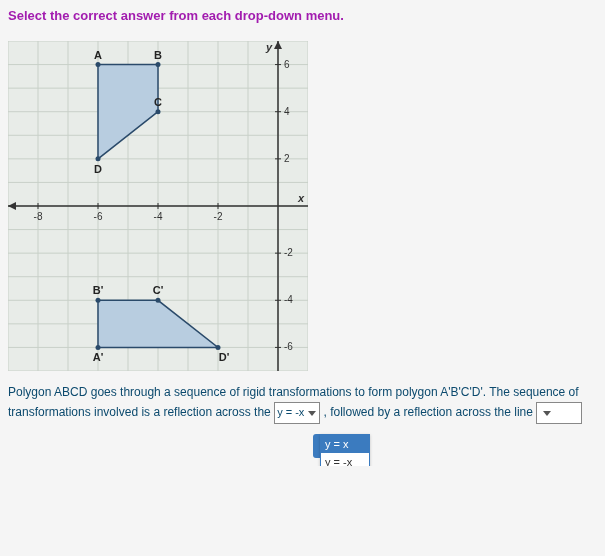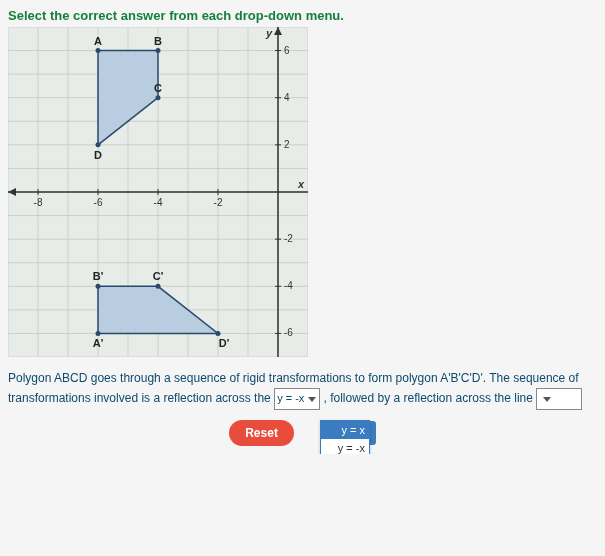--- a/index.html
+++ b/index.html
@@ -1,26 +1,26 @@
 <!DOCTYPE html>
 <html><head>
 <meta charset="utf-8">
 <style>
 body{margin:0;font-family:Arial,sans-serif;font-size:12px;color:#333;background:#f5f5f5;width:605px;padding:8px;box-sizing:border-box}
-.instruction{font-size:13px;font-weight:bold;color:#15803d;margin-bottom:4px}
+.instruction{font-size:13px;font-weight:bold;color:#a21caf;margin-bottom:18px}
 .chart-area{width:300px;height:330px;background:#e8ece8;position:relative;margin-bottom:12px}
 svg{display:block}
 .question-text{font-size:12px;line-height:1.6;color:#0c4a6e;margin-top:8px}
 .dropdown{display:inline-block;border:1px solid #888;background:#fff;padding:1px 2px;font-size:11px;vertical-align:middle;min-width:40px}
 .dropdown .carat{display:inline-block;width:0;height:0;border-left:4px solid transparent;border-right:4px solid transparent;border-top:5px solid #555;margin-left:4px;vertical-align:middle}
 .controls{margin-top:10px;text-align:center;position:relative}
 .reset-btn{background:#e74c3c;color:#fff;border:none;border-radius:14px;padding:6px 16px;font-size:12px;font-weight:bold;cursor:pointer}
 .next-btn{background:#3b7bbf;color:#fff;border:none;border-radius:3px;padding:6px 10px;font-size:11px;cursor:pointer;margin-left:50px}
 .dropdown-open{position:absolute;top:0;left:312px;width:48px;background:#fff;border:1px solid #3b7bbf;font-size:11px;box-shadow:0 1px 3px rgba(0,0,0,.2);z-index:10}
-.dropdown-open .opt{padding:3px 4px;cursor:pointer;text-align:right}
+.dropdown-open .opt{padding:3px 4px;cursor:pointer;text-align:left}
 .dropdown-open .opt.hi{background:#3b7bbf;color:#fff}
 </style>
 </head>
 <body>
 
 <div class="instruction">Select the correct answer from each drop-down menu.</div>
 
 <div class="chart-area">
 <svg id="plane" width="300" height="330" viewBox="0 0 300 330">
       <line x1="0" y1="0" x2="0" y2="330" stroke="#c8d0c8" stroke-width="1"></line>
@@ -97,19 +97,18 @@
 </div>
 
 <div class="question-text">
 <span>Polygon ABCD goes through a sequence of rigid transformations to form polygon A'B'C'D'. The sequence of transformations involved is a reflection across the </span>
 <span class="dropdown"><span>y = -x</span><span class="carat"></span></span>
 <span> , followed by a reflection across the line </span>
 <span class="dropdown"><span></span><span class="carat"></span></span>
 </div>
 
 <div class="controls">
-<button class="reset-btn">Reset</button>
 <div class="dropdown-open">
   <div class="opt hi">y = x</div>
   <div class="opt">y = -x</div>
 </div>
 <button class="next-btn">xt</button>
 </div>
 
 </body></html>

